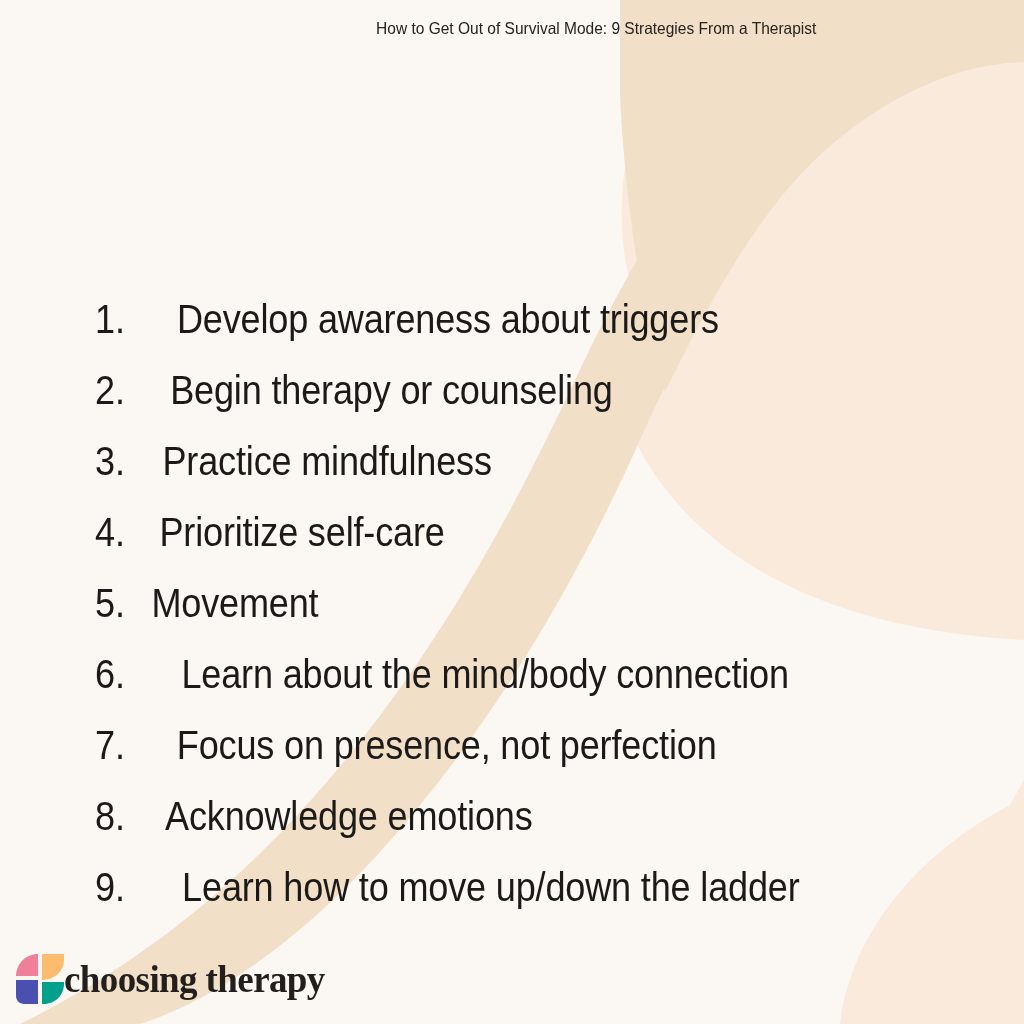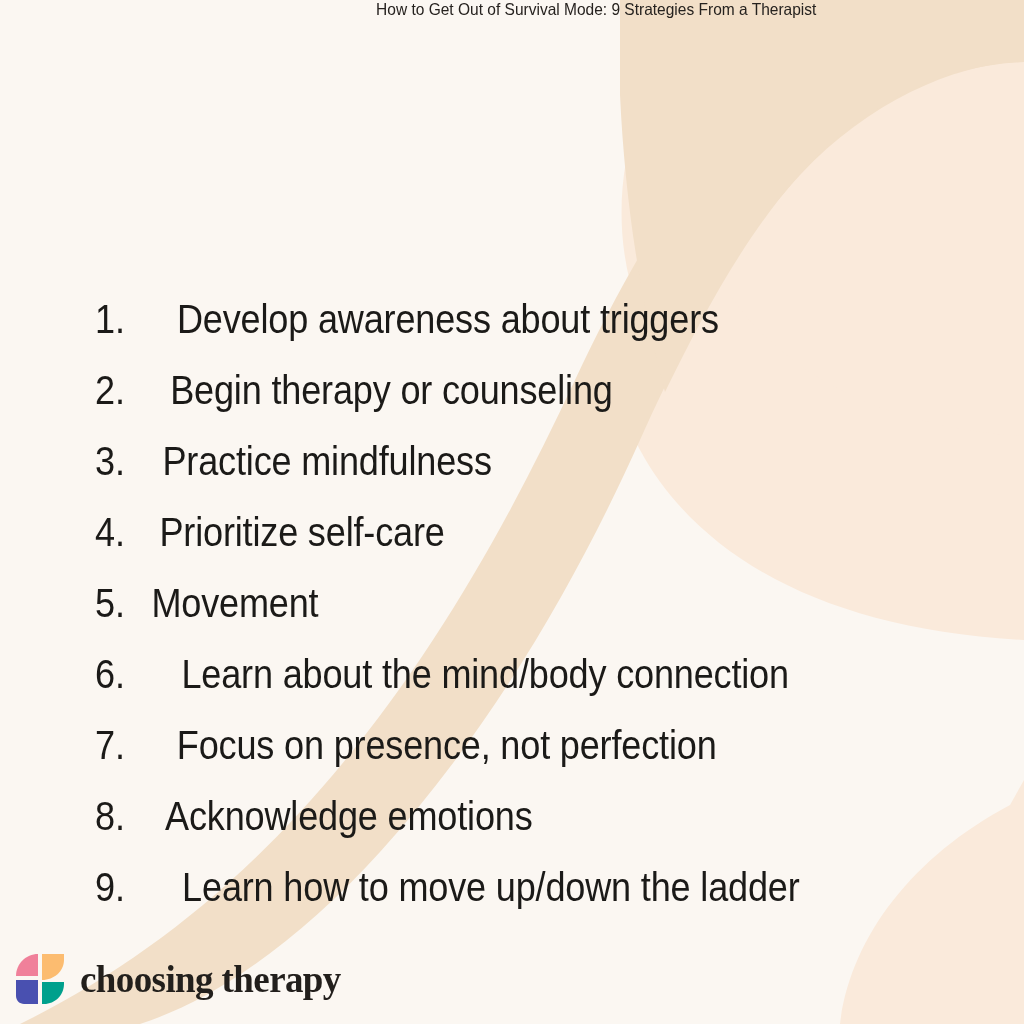--- a/index.html
+++ b/index.html
@@ -33,20 +33,21 @@
 
   
   .header {
     position: absolute;
     top: 0;
     left: 0;
     width: 848px;
     height: 56px;
     z-index: 5;
     display: flex;
+    align-items: center;
     justify-content: flex-end;
     padding-right: 32px;
     box-sizing: border-box;
   }
   .header-title {
     font-family: "Liberation Sans", sans-serif;
     font-size: 16.5px;
     font-weight: 400;
     color: #26221F;
     letter-spacing: 0.0px;
@@ -113,21 +114,20 @@
   }
 
   
   .logo {
     position: absolute;
     left: 16px;
     bottom: 18px;
     z-index: 6;
     display: flex;
     align-items: center;
-    gap: 16px;
   }
   .logo-mark {
     width: 48px;
     height: 54px;
     flex: 0 0 48px;
     display: block;
   }
   .logo-word {
     font-family: "Liberation Serif", serif;
     font-weight: 700;

